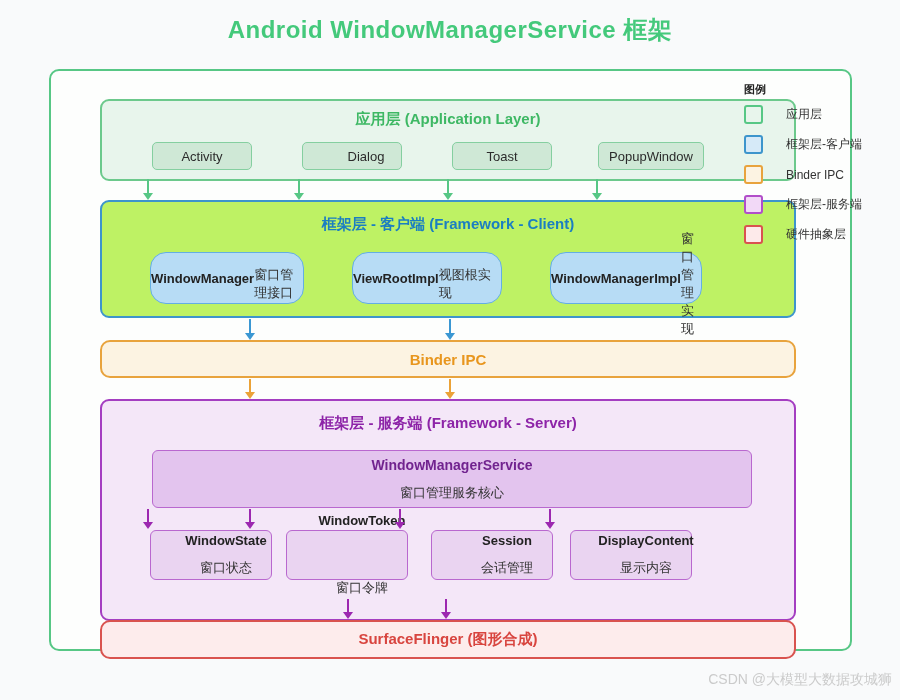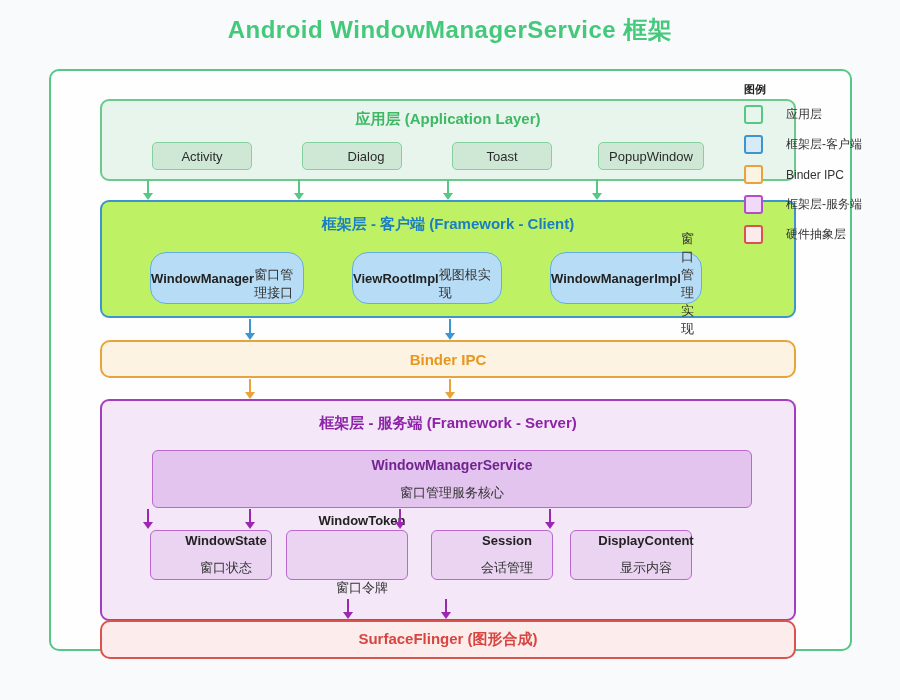--- a/index.html
+++ b/index.html
@@ -200,14 +200,15 @@
     <div class="legend-row">
       <span class="swatch sw-server"></span>
       <span class="legend-label">框架层-服务端</span>
     </div>
     <div class="legend-row">
       <span class="swatch sw-hal"></span>
       <span class="legend-label">硬件抽象层</span>
     </div>
   </div>
 
+  <div class="watermark">CSDN @大模型大数据攻城狮</div>
 
 </div>
 
 </body></html>

